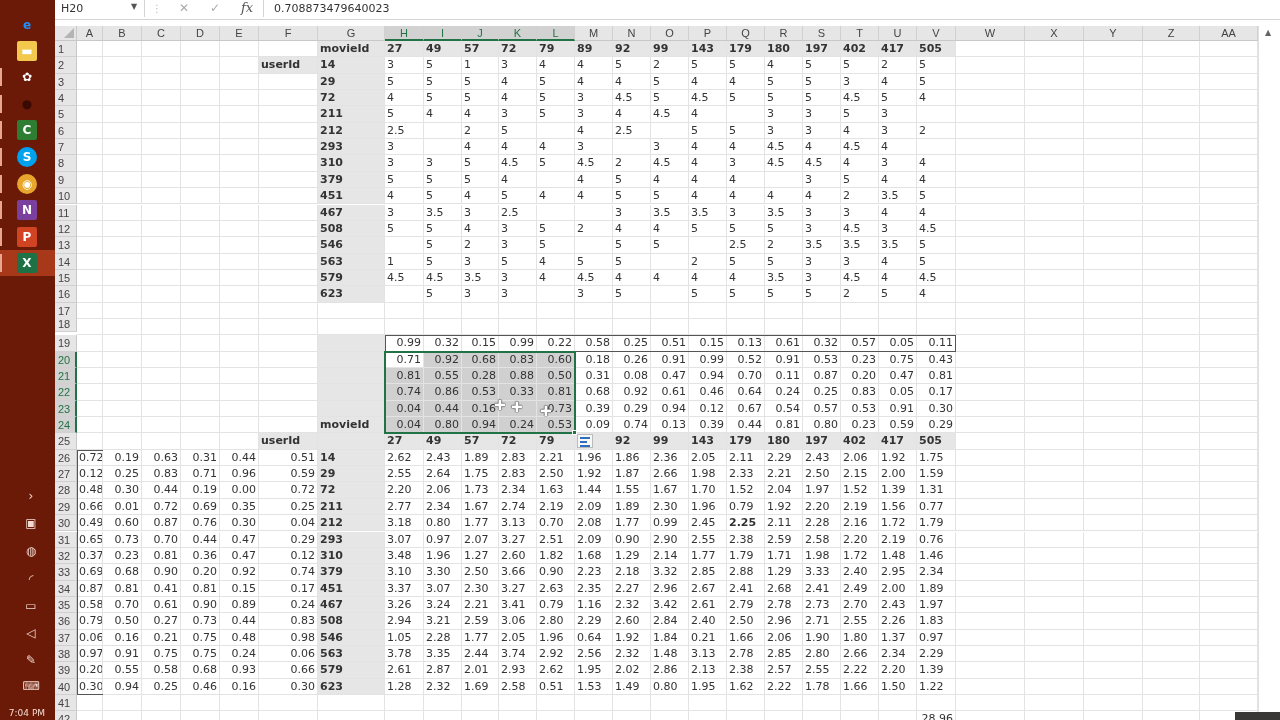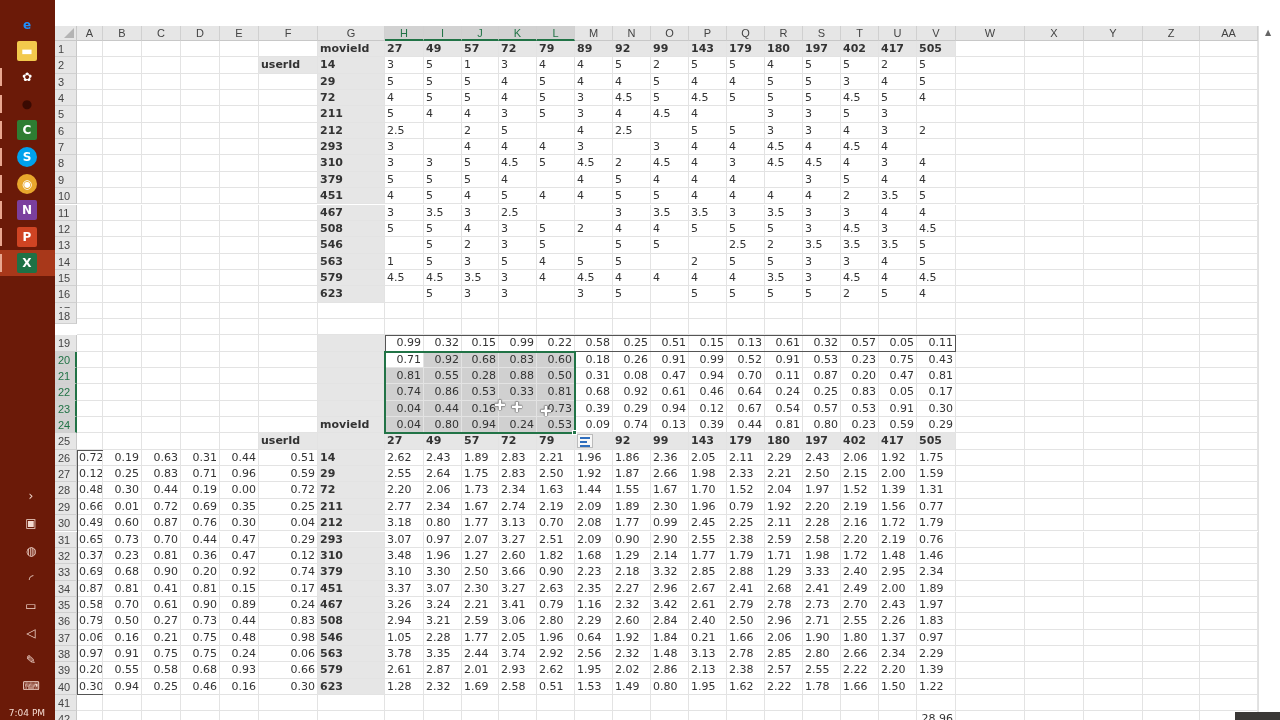--- a/index.html
+++ b/index.html
@@ -76,20 +76,29 @@
       <div class="tray" style="top: 572px;">◜</div>
       <div class="tray" style="top: 599px;">▭</div>
       <div class="tray" style="top: 626px;">◁</div>
       <div class="tray" style="top: 653px;">✎</div>
       <div class="tray" style="top: 679px;">⌨</div>
     </div>
   <div id="clock">7:04 PM</div>
 </div>
 
 <div id="excel">
+  <div id="fbar">
+    <div id="namebox">H20</div>
+    <span id="namebox-arrow">▼</span>
+    <span id="fb-sep">⋮</span>
+    <span class="fb-btn" style="left:124px">✕</span>
+    <span class="fb-btn" style="left:155px">✓</span>
+    <span id="fx">fx</span>
+    <div id="fvalue">0.708873479640023</div>
+  </div>
 
   <div id="grid">
     <div id="corner">
         <div id="corner-tri"></div>
       </div>
   <div class="colhdr" style="left: 22px; width: 26px;">A</div>
       <div class="colhdr" style="left: 48px; width: 39px;">B</div>
       <div class="colhdr" style="left: 87px; width: 39px;">C</div>
       <div class="colhdr" style="left: 126px; width: 39px;">D</div>
       <div class="colhdr" style="left: 165px; width: 39px;">E</div>
@@ -125,21 +134,21 @@
       <div class="rowhdr" style="top: 129.45px; height: 16.35px; line-height: 16.35px;">8</div>
       <div class="rowhdr" style="top: 145.8px; height: 16.35px; line-height: 16.35px;">9</div>
       <div class="rowhdr" style="top: 162.15px; height: 16.35px; line-height: 16.35px;">10</div>
       <div class="rowhdr" style="top: 178.5px; height: 16.35px; line-height: 16.35px;">11</div>
       <div class="rowhdr" style="top: 194.85px; height: 16.35px; line-height: 16.35px;">12</div>
       <div class="rowhdr" style="top: 211.2px; height: 16.35px; line-height: 16.35px;">13</div>
       <div class="rowhdr" style="top: 227.55px; height: 16.35px; line-height: 16.35px;">14</div>
       <div class="rowhdr" style="top: 243.9px; height: 16.35px; line-height: 16.35px;">15</div>
       <div class="rowhdr" style="top: 260.25px; height: 16.35px; line-height: 16.35px;">16</div>
       <div class="rowhdr" style="top: 276.6px; height: 16.35px; line-height: 16.35px;">17</div>
-      <div class="rowhdr" style="top: 282px; height: 16.35px; line-height: 16.35px;">18</div>
+      <div class="rowhdr" style="top: 290px; height: 16.35px; line-height: 16.35px;">18</div>
       <div class="rowhdr" style="top: 309.3px; height: 16.35px; line-height: 16.35px;">19</div>
       <div class="rowhdr sel" style="top: 325.65px; height: 16.35px; line-height: 16.35px;">20</div>
       <div class="rowhdr sel" style="top: 342px; height: 16.35px; line-height: 16.35px;">21</div>
       <div class="rowhdr sel" style="top: 358.35px; height: 16.35px; line-height: 16.35px;">22</div>
       <div class="rowhdr sel" style="top: 374.7px; height: 16.35px; line-height: 16.35px;">23</div>
       <div class="rowhdr sel" style="top: 391.05px; height: 16.35px; line-height: 16.35px;">24</div>
       <div class="rowhdr" style="top: 407.4px; height: 16.35px; line-height: 16.35px;">25</div>
       <div class="rowhdr" style="top: 423.75px; height: 16.35px; line-height: 16.35px;">26</div>
       <div class="rowhdr" style="top: 440.1px; height: 16.35px; line-height: 16.35px;">27</div>
       <div class="rowhdr" style="top: 456.45px; height: 16.35px; line-height: 16.35px;">28</div>
@@ -949,21 +958,21 @@
       <div class="cell b gray" style="left: 263px; top: 489.15px; width: 67px; height: 16.35px; line-height: 15.35px;">212</div>
       <div class="cell" style="left: 330px; top: 489.15px; width: 39px; height: 16.35px; line-height: 15.35px;">3.18</div>
       <div class="cell" style="left: 369px; top: 489.15px; width: 38px; height: 16.35px; line-height: 15.35px;">0.80</div>
       <div class="cell" style="left: 407px; top: 489.15px; width: 37px; height: 16.35px; line-height: 15.35px;">1.77</div>
       <div class="cell" style="left: 444px; top: 489.15px; width: 38px; height: 16.35px; line-height: 15.35px;">3.13</div>
       <div class="cell" style="left: 482px; top: 489.15px; width: 38px; height: 16.35px; line-height: 15.35px;">0.70</div>
       <div class="cell" style="left: 520px; top: 489.15px; width: 38px; height: 16.35px; line-height: 15.35px;">2.08</div>
       <div class="cell" style="left: 558px; top: 489.15px; width: 38px; height: 16.35px; line-height: 15.35px;">1.77</div>
       <div class="cell" style="left: 596px; top: 489.15px; width: 38px; height: 16.35px; line-height: 15.35px;">0.99</div>
       <div class="cell" style="left: 634px; top: 489.15px; width: 38px; height: 16.35px; line-height: 15.35px;">2.45</div>
-      <div class="cell" style="left: 672px; top: 489.15px; width: 38px; height: 16.35px; line-height: 15.35px;">2.25</div>
+      <div class="cell" style="left: 672px; top: 489.15px; width: 38px; height: 16.35px; line-height: 15.35px; font-weight: bold;">2.25</div>
       <div class="cell" style="left: 710px; top: 489.15px; width: 38px; height: 16.35px; line-height: 15.35px;">2.11</div>
       <div class="cell" style="left: 748px; top: 489.15px; width: 38px; height: 16.35px; line-height: 15.35px;">2.28</div>
       <div class="cell" style="left: 786px; top: 489.15px; width: 38px; height: 16.35px; line-height: 15.35px;">2.16</div>
       <div class="cell" style="left: 824px; top: 489.15px; width: 38px; height: 16.35px; line-height: 15.35px;">1.72</div>
       <div class="cell" style="left: 862px; top: 489.15px; width: 39px; height: 16.35px; line-height: 15.35px;">1.79</div>
       <div class="cell" style="left: 901px; top: 489.15px; width: 69px; height: 16.35px; line-height: 15.35px;"></div>
       <div class="cell" style="left: 970px; top: 489.15px; width: 59px; height: 16.35px; line-height: 15.35px;"></div>
       <div class="cell" style="left: 1029px; top: 489.15px; width: 59px; height: 16.35px; line-height: 15.35px;"></div>
       <div class="cell" style="left: 1088px; top: 489.15px; width: 57px; height: 16.35px; line-height: 15.35px;"></div>
       <div class="cell" style="left: 1145px; top: 489.15px; width: 58px; height: 16.35px; line-height: 15.35px;"></div>

